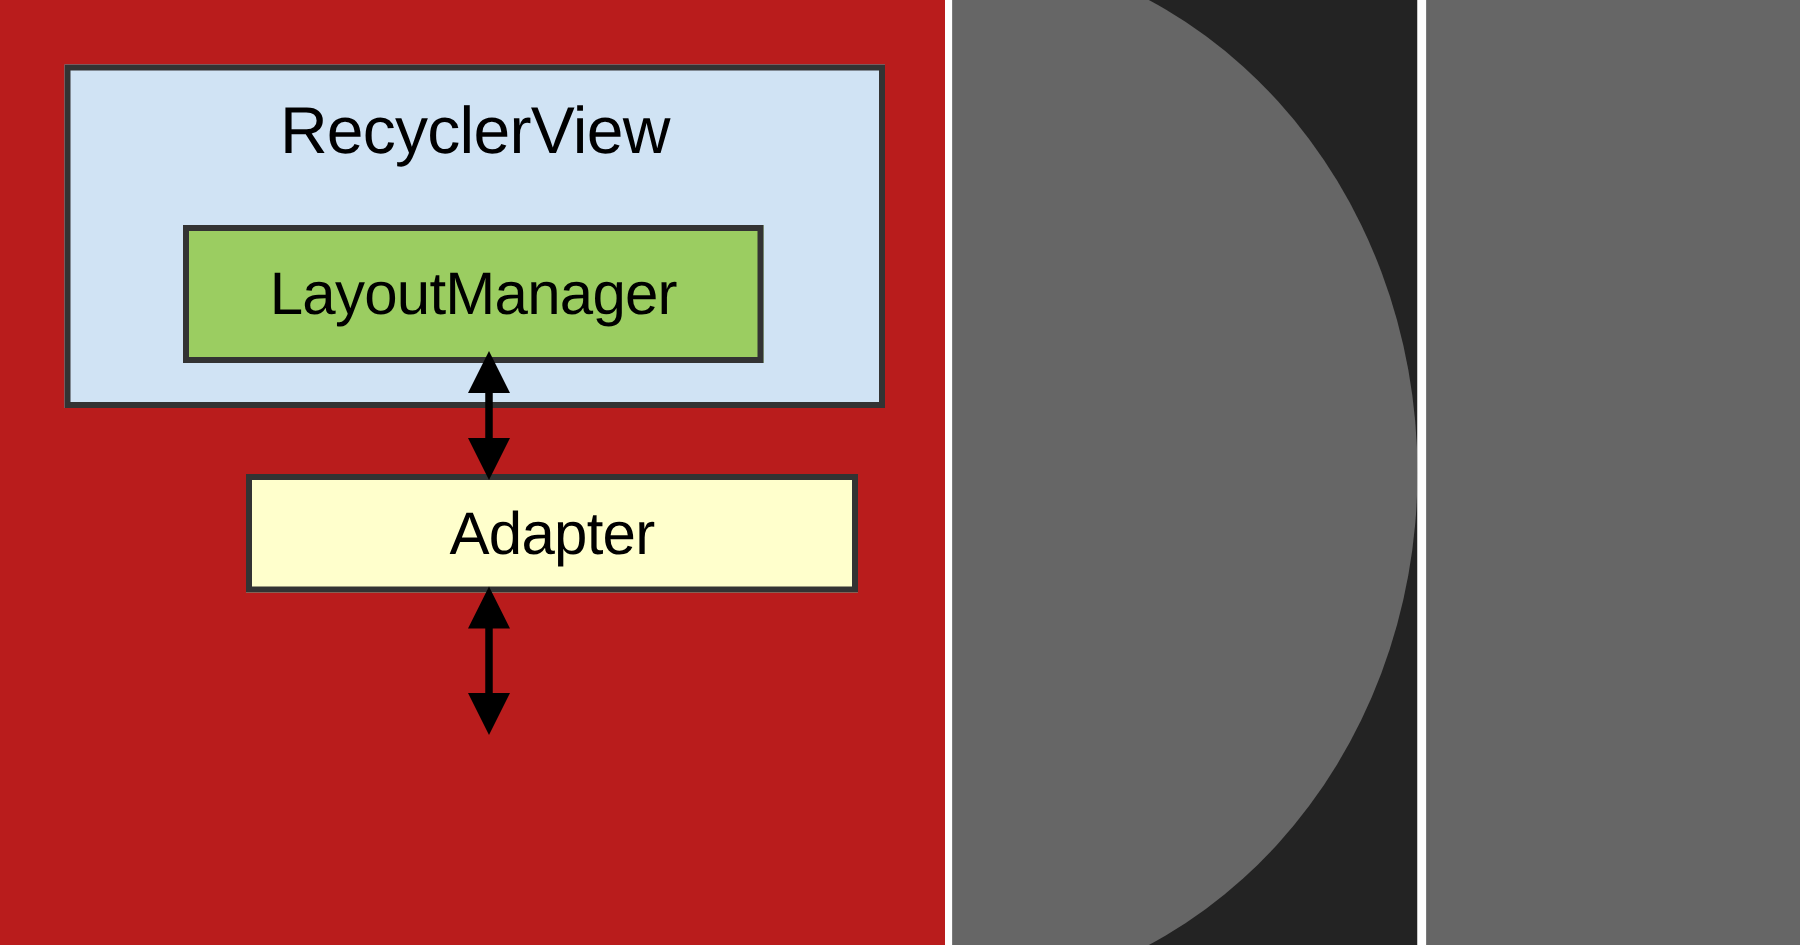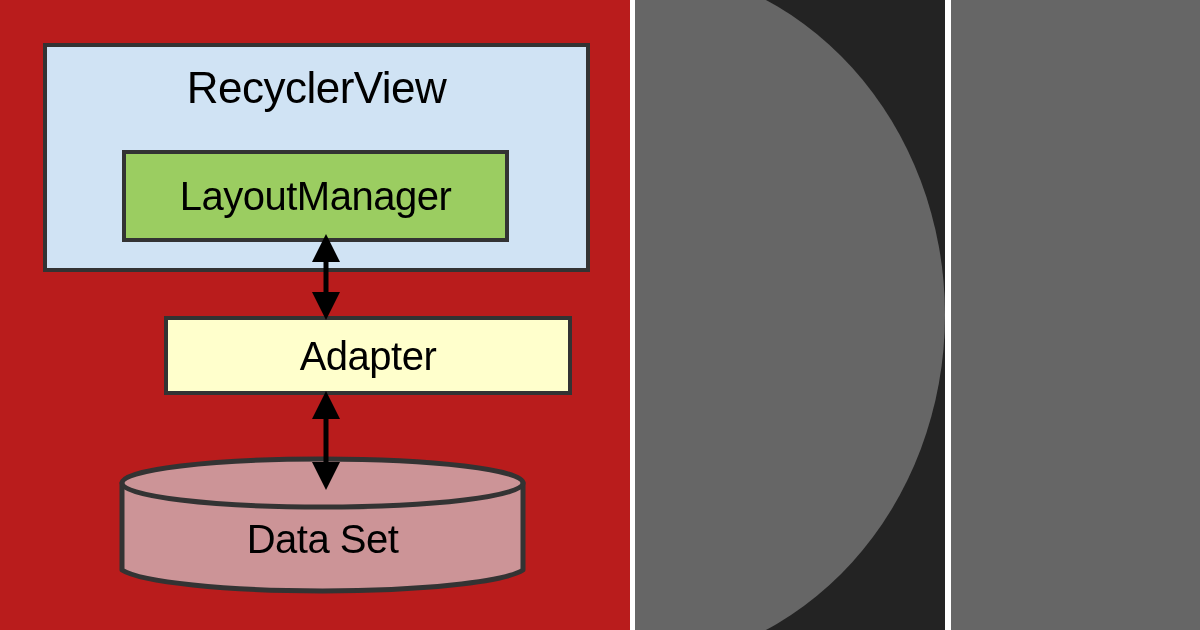--- a/index.html
+++ b/index.html
@@ -202,27 +202,20 @@
     <div class="node" id="adapter-node">
       <span id="adapter-label">Adapter</span>
     </div>
 
     <svg class="arrow-svg" id="arrow-adapter-dataset" viewBox="0 0 62 99">
       <line x1="31" y1="12" x2="31" y2="87" stroke="#000000" stroke-width="5"></line>
       <polygon points="31,0 17,28 45,28" fill="#000000"></polygon>
       <polygon points="31,99 17,71 45,71" fill="#000000"></polygon>
     </svg>
 
-    <div id="dataset-node">
-      <svg id="dataset-svg" viewBox="0 0 409 143" preserveAspectRatio="none">
-        <path d="M4,28 L4,115 A 204.5 26 0 0 0 405,115 L405,28 Z" fill="#cc9497" stroke="#333333" stroke-width="5" stroke-linejoin="round"></path>
-        <ellipse cx="204.5" cy="28" rx="200.5" ry="24" fill="#cc9497" stroke="#333333" stroke-width="5"></ellipse>
-      </svg>
-      <div id="dataset-label">Data Set</div>
-    </div>
   </div>
 
   <div class="dark-panel" id="dark-panel-1">
     <div class="panel-circle" id="panel-1-circle"></div>
   </div>
 
   <div class="panel-gap"></div>
 
   <div class="dark-panel" id="dark-panel-2">
     <div class="panel-circle" id="panel-2-circle"></div>

